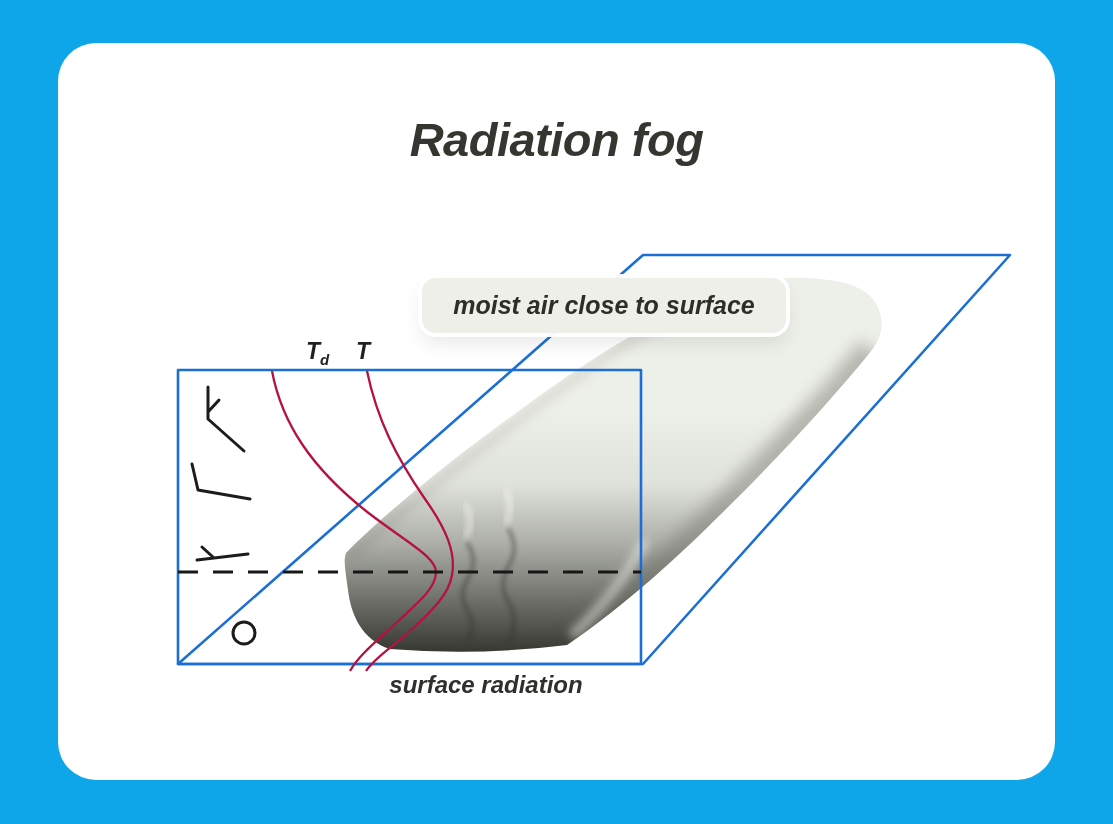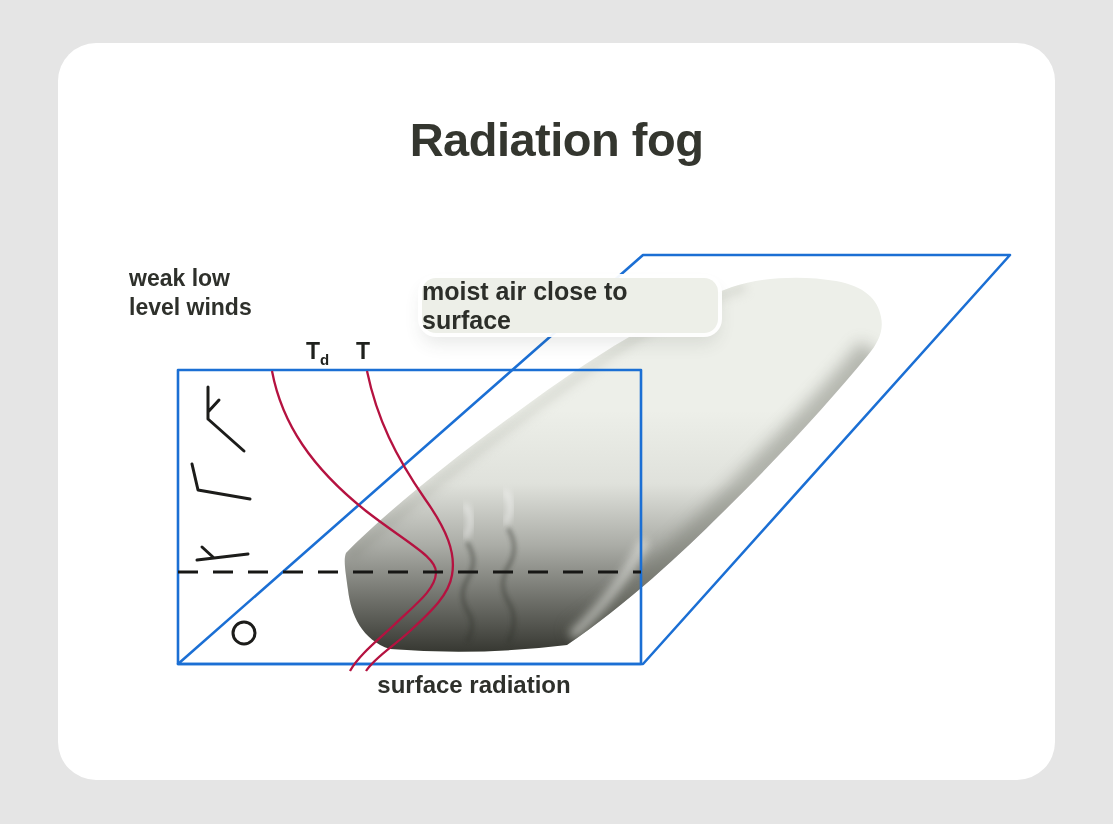--- a/index.html
+++ b/index.html
@@ -1,35 +1,35 @@
 <!DOCTYPE html>
 <html><head>
 <meta charset="utf-8">
 <style>
   html,body{margin:0;padding:0;background:#000;}
-  .stage{position:relative;width:1113px;height:824px;background:#e5e5e5;overflow:hidden;
-         font-family:"Liberation Sans","DejaVu Sans",sans-serif;}
+  .stage{position:relative;width:1113px;height:824px;background:#0ea5e9;overflow:hidden;
+         font-family:"Liberation Sans","DejaVu Sans",sans-serif;font-style:italic;}
   .card{position:absolute;left:58px;top:43px;width:997px;height:737px;
         background:#ffffff;border-radius:38px;}
   svg.canvas{position:absolute;left:0;top:0;width:1113px;height:824px;}
   .txt{position:absolute;color:#2b2d28;}
   .title{left:0;top:112px;width:1113px;text-align:center;
          font-size:47px;font-weight:800;letter-spacing:-0.5px;color:#34362f;}
   .wind-label{left:129px;top:264px;font-size:23px;font-weight:700;line-height:29px;color:#2e302b;}
   .wind-label span{display:block;}
   .axis-label{font-size:23px;font-weight:700;color:#1f211d;}
   .td{left:262px;top:338px;margin-left:44px;}
   .t{left:356px;top:338px;}
   .axis-label sub{font-size:15px;font-weight:700;}
-  .callout{left:422px;top:278px;width:296px;height:55px;background:#edefe8;border-radius:14px;
+  .callout{left:422px;top:278px;width:364px;height:55px;background:#edefe8;border-radius:14px;
            display:flex;align-items:center;justify-content:center;
            font-size:25px;font-weight:700;color:#2c2e29;
            box-shadow:0 0 0 4px rgba(255,255,255,0.95),0 10px 18px rgba(60,62,55,0.12);}
   .humid{left:686px;top:556px;font-size:25px;font-weight:700;color:#2e302b;}
-  .surface{left:324px;top:671px;width:300px;text-align:center;font-size:24px;font-weight:700;color:#2e302b;}
+  .surface{left:336px;top:671px;width:300px;text-align:center;font-size:24px;font-weight:700;color:#2e302b;}
 </style>
 </head>
 <body>
 
 <div class="stage">
 
   <div class="card"></div>
 
   <svg class="canvas" viewBox="0 0 1113 824">
     <defs>
@@ -92,24 +92,20 @@
     <g stroke="#1c1c1a" stroke-width="3" fill="none" stroke-linecap="round" stroke-linejoin="round">
       <path d="M 244,451 L 208,419 M 208,419 L 208,387 M 208,412 L 219,400"></path>
       <path d="M 192,464 L 198,490 L 250,499"></path>
       <path d="M 248,554 L 197,560 M 214,558 L 202,547"></path>
       <circle cx="244" cy="633" r="11"></circle>
     </g>
   </svg>
 
   <div class="txt title">Radiation fog</div>
 
-  <div class="txt wind-label">
-    <span>weak low</span>
-    <span>level winds</span>
-  </div>
 
   <div class="txt axis-label td"><span>T</span><sub>d</sub></div>
 
   <div class="txt axis-label t"><span>T</span></div>
 
   <div class="txt callout">
     <span>moist air close to surface</span>
   </div>
 
 

